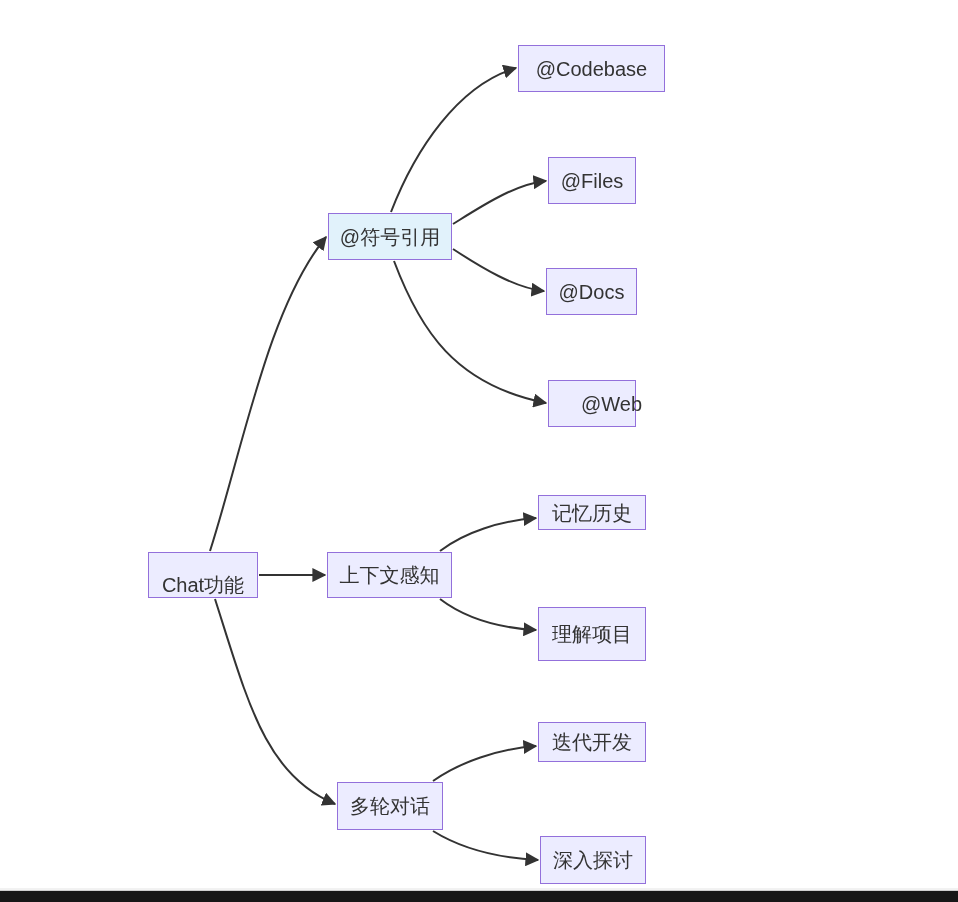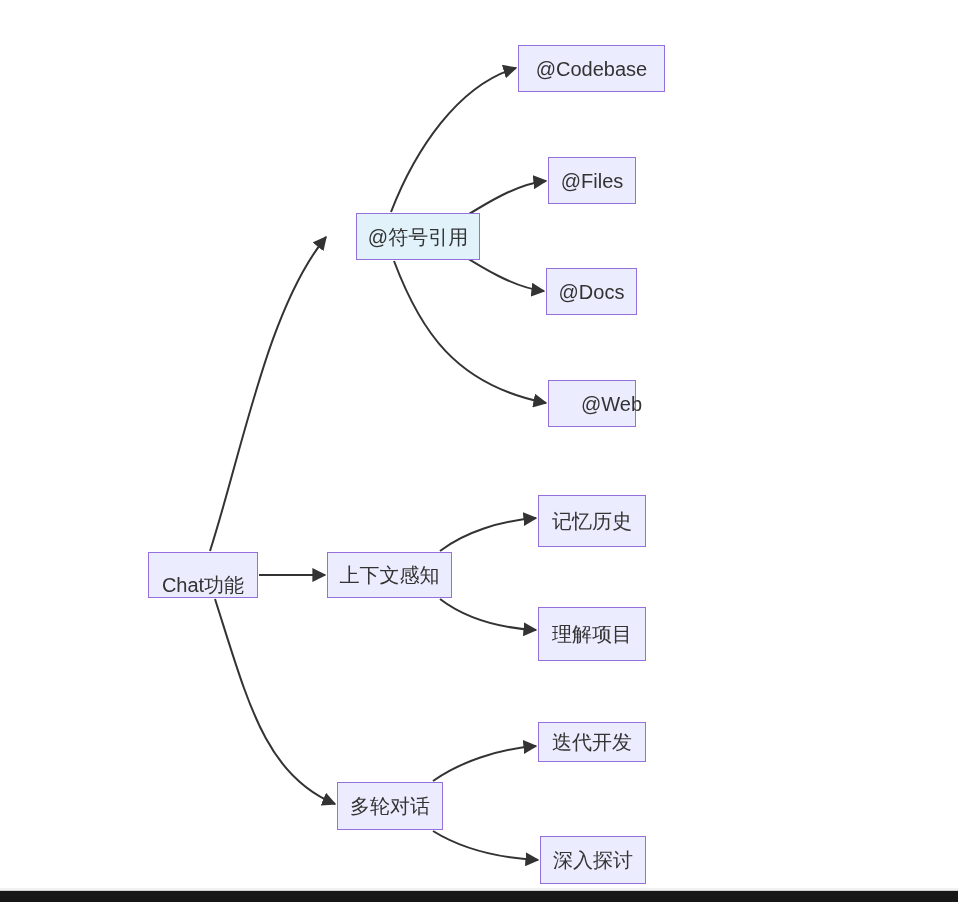--- a/index.html
+++ b/index.html
@@ -24,28 +24,28 @@
     color: #333333;
     font-size: 20px;
     line-height: 1.2;
     white-space: nowrap;
     text-align: center;
   }
   .node.highlight { background: #E1F2FB; }
 
   
   .n-root      { left: 148px; top: 552px; width: 110px; height: 46px; align-items: flex-end; }
-  .n-b0        { left: 328px; top: 213px; width: 124px; height: 47px; margin-left: 28px; }
+  .n-b0        { left: 328px; top: 213px; width: 124px; height: 47px; }
   .n-b1        { left: 327px; top: 552px; width: 125px; height: 46px; }
   .n-b2        { left: 337px; top: 782px; width: 106px; height: 48px; }
   .n-c00       { left: 518px; top:  45px; width: 147px; height: 47px; }
   .n-c01       { left: 548px; top: 157px; width:  88px; height: 47px; }
   .n-c02       { left: 546px; top: 268px; width:  91px; height: 47px; }
   .n-c03       { left: 548px; top: 380px; width:  88px; height: 47px; padding-left: 39px; }
-  .n-c10       { left: 538px; top: 495px; width: 108px; height: 52px; }
+  .n-c10       { left: 538px; top: 495px; width: 108px; height: 35px; }
   .n-c11       { left: 538px; top: 607px; width: 108px; height: 54px; }
   .n-c20       { left: 538px; top: 722px; width: 108px; height: 40px; }
   .n-c21       { left: 540px; top: 836px; width: 106px; height: 48px; }
 
   .bottom-bar {
     position: absolute; left: 0; bottom: 0; width: 958px; height: 12px;
     background: #171717;
     border-top: 1px solid #cfcfcf;
   }
   .bottom-divider {

